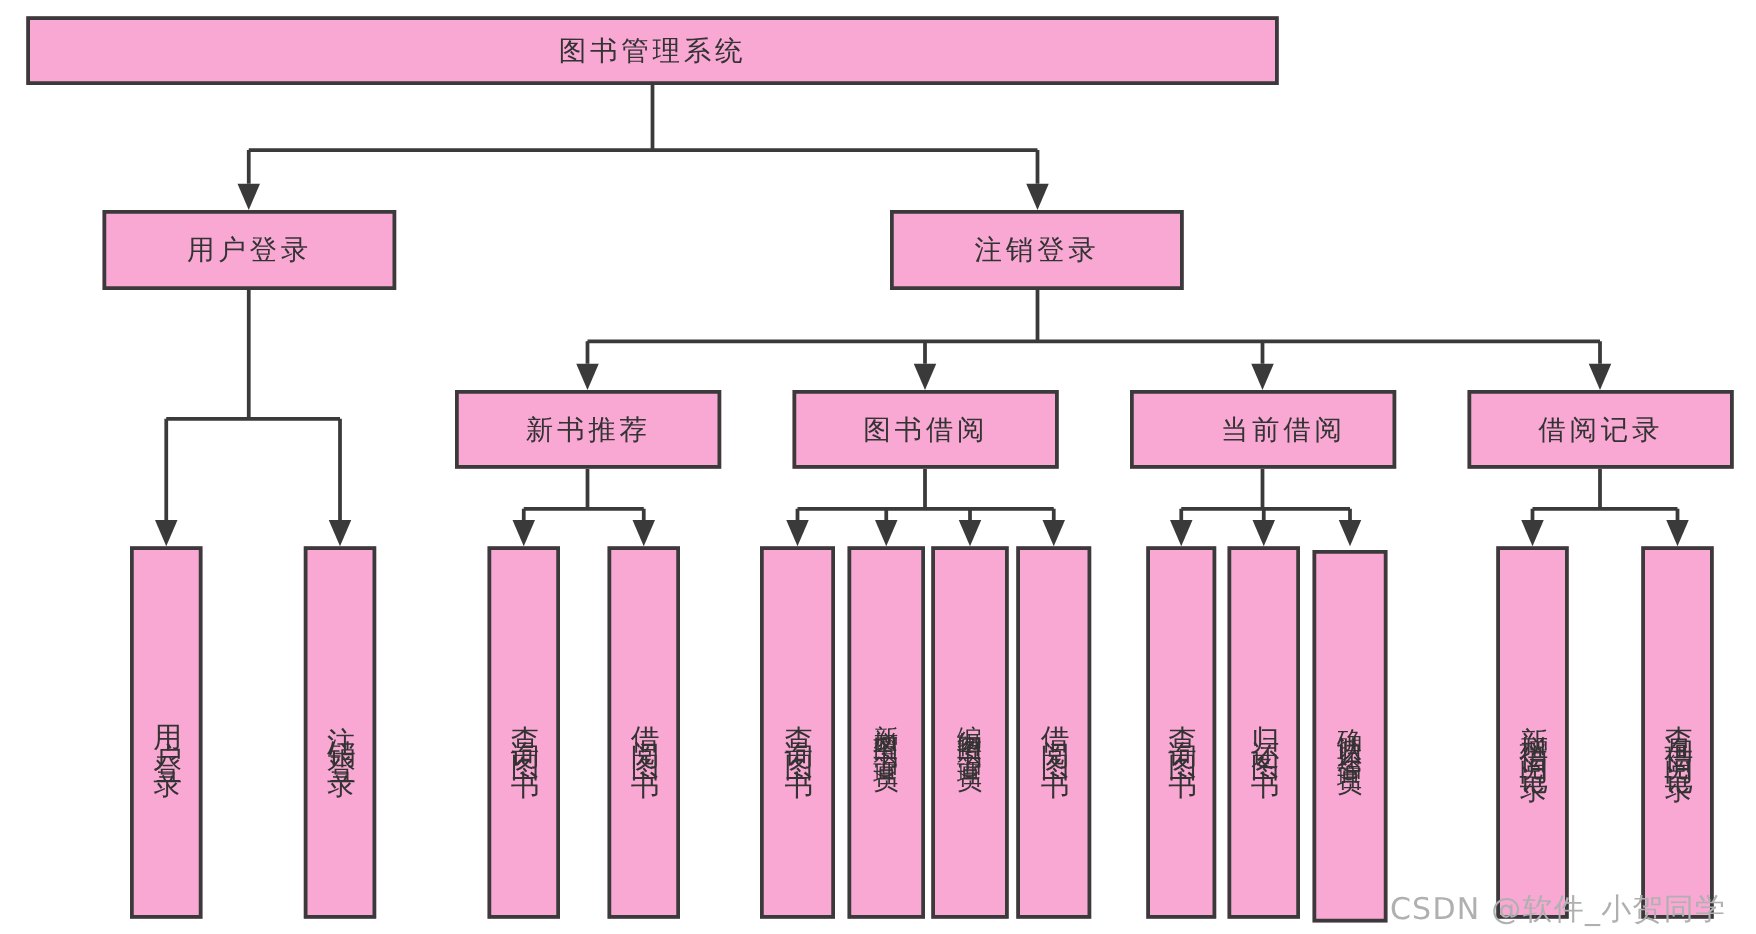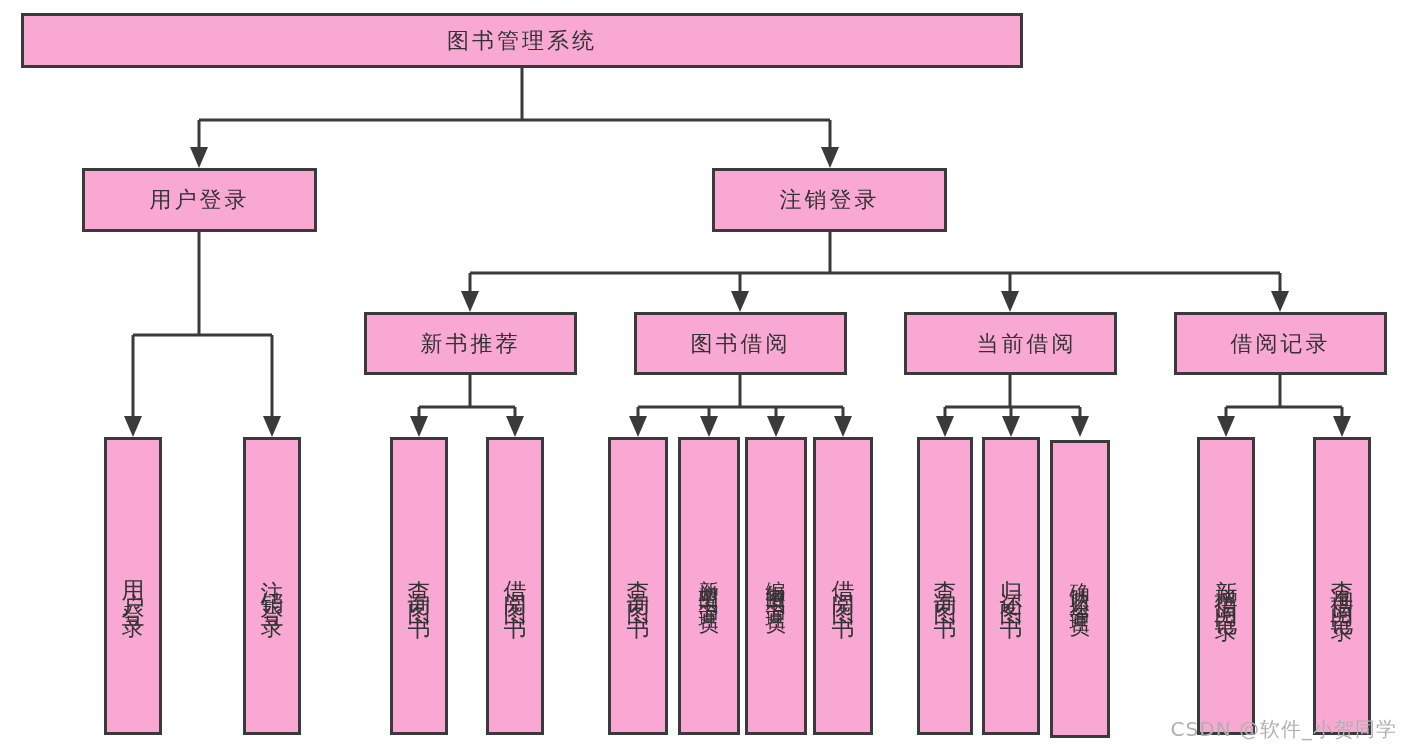--- a/index.html
+++ b/index.html
@@ -13,21 +13,21 @@
     display:flex;align-items:center;justify-content:center;color:#333333;
   }
   .h-label{font-size:22px;letter-spacing:3px;white-space:nowrap;}
   .leaf .v-label{
     writing-mode:vertical-rl;text-orientation:mixed;
     font-size:23px;letter-spacing:12px;line-height:1;white-space:nowrap;
   }
   .leaf.med .v-label{font-size:23px;letter-spacing:8px;}
   .leaf.long .v-label{font-size:20px;letter-spacing:5px;}
   .watermark{
-    position:absolute;right:8px;bottom:4px;font-size:20px;color:#b0b0b0;
+    position:absolute;right:24px;bottom:4px;font-size:24px;color:#b0b0b0;
     z-index:5;letter-spacing:1px;white-space:nowrap;
   }
 </style>
 </head>
 <body>
 
 <div class="canvas">
 
   <svg class="connectors" viewBox="0 0 1405 747" fill="none">
 

